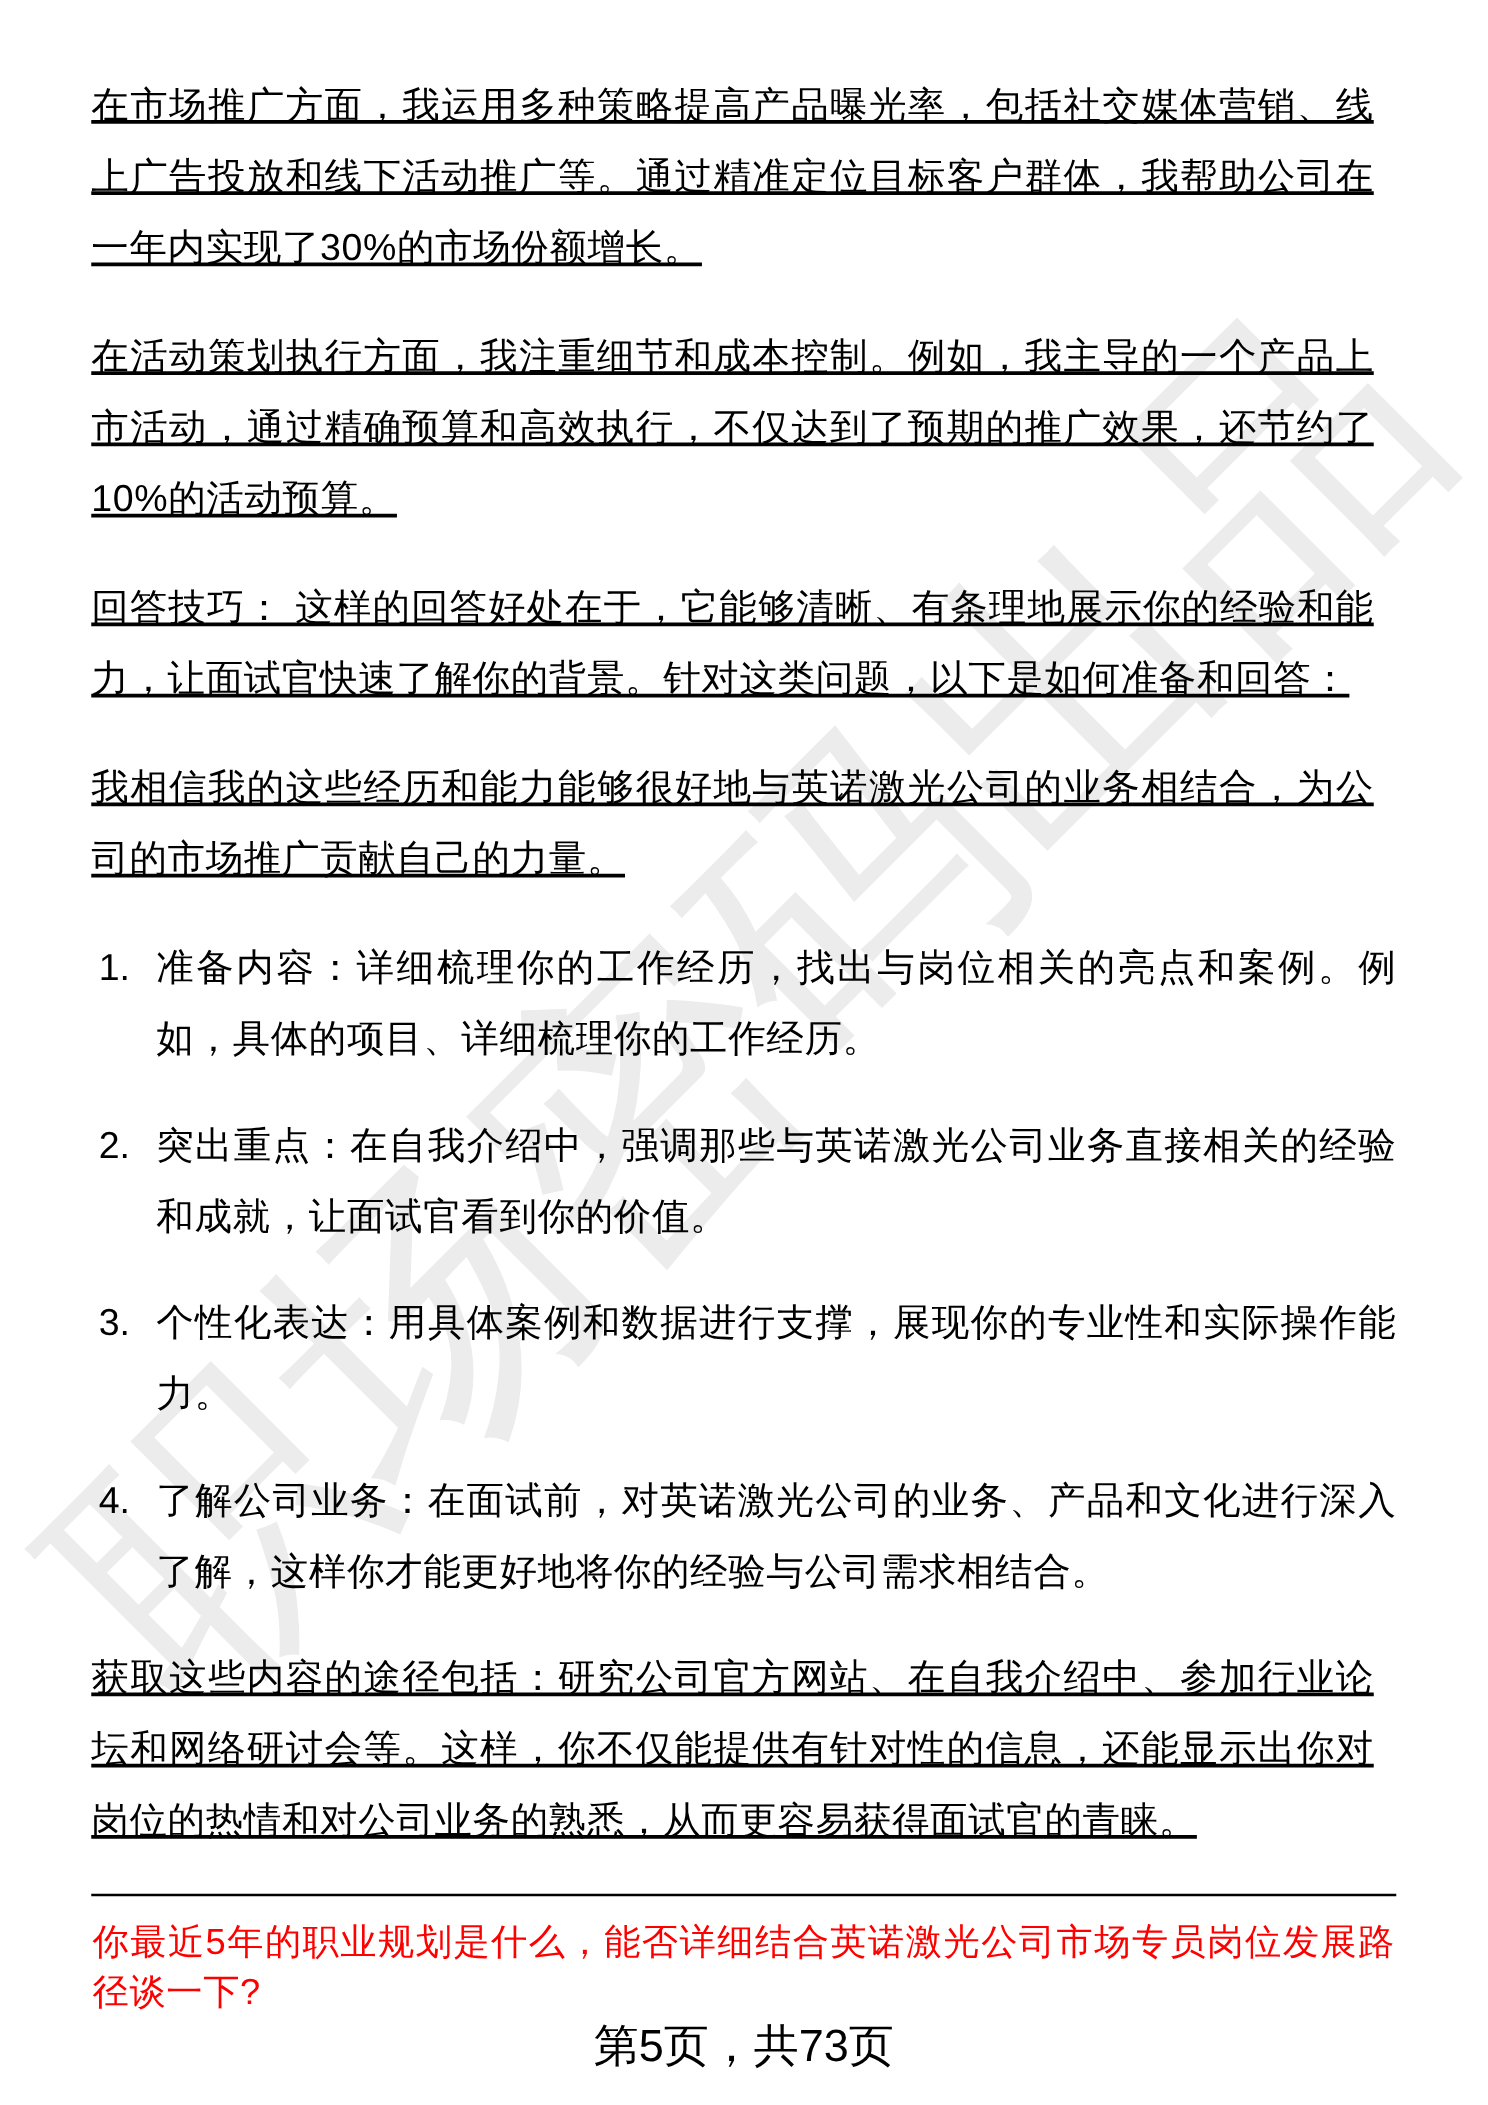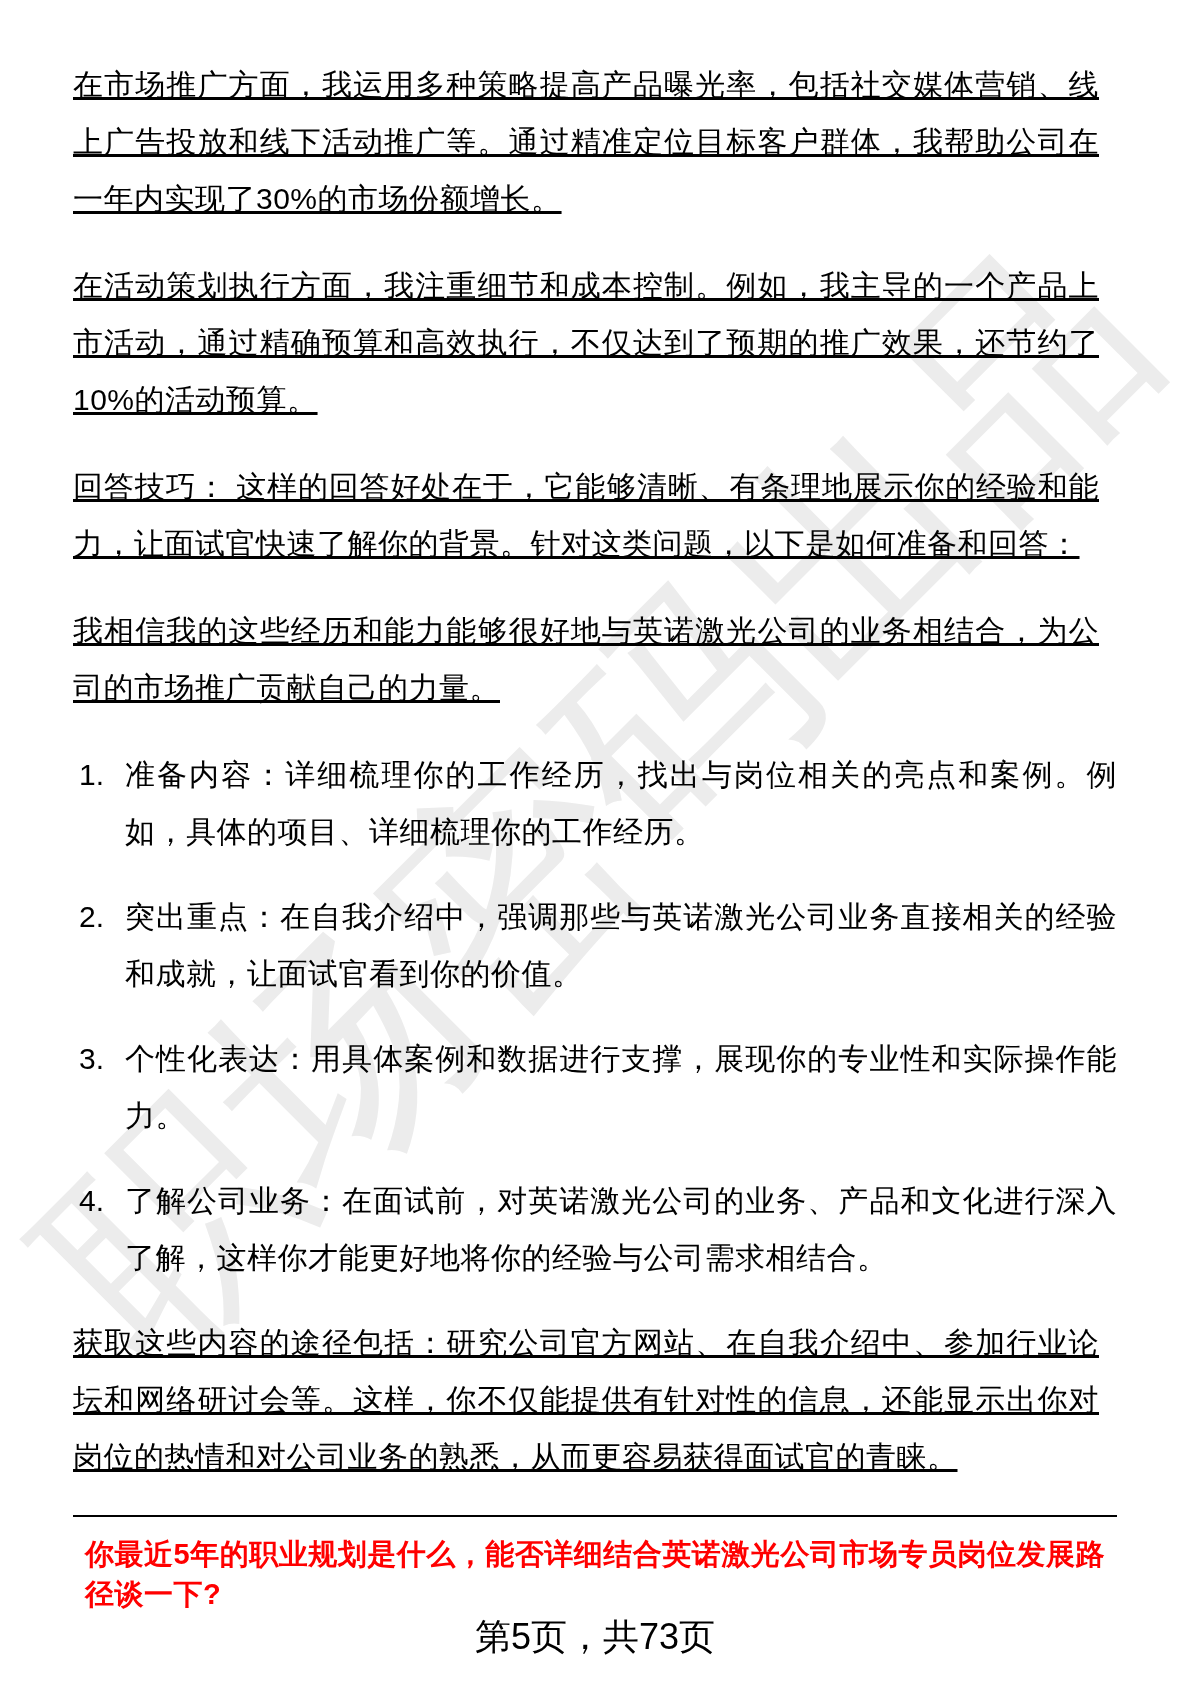--- a/index.html
+++ b/index.html
@@ -62,26 +62,26 @@
     text-align: justify;
     letter-spacing: 0.5px;
   }
   .divider {
     border: none;
     border-top: 2px solid var(--divider-color, #000000);
     margin: 22px 0 17px 0;
   }
   .question {
     color: var(--q-color, #ff0000);
-    font-weight: bold;
+    font-weight: normal;
     font-size: 29px;
     line-height: 40px;
     text-align: justify;
     letter-spacing: 0.5px;
-    margin: 12px;
+    margin: 1px;
   }
   .footer {
     position: absolute;
     left: 0;
     right: 0;
     bottom: 30px;
     text-align: center;
     font-size: 36px;
     line-height: 34px;
     z-index: 1;

